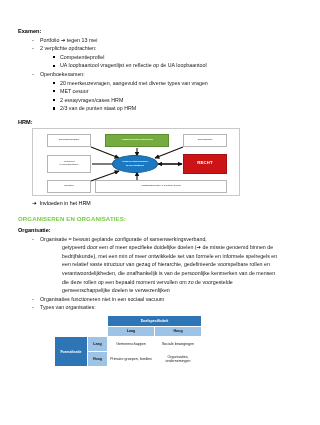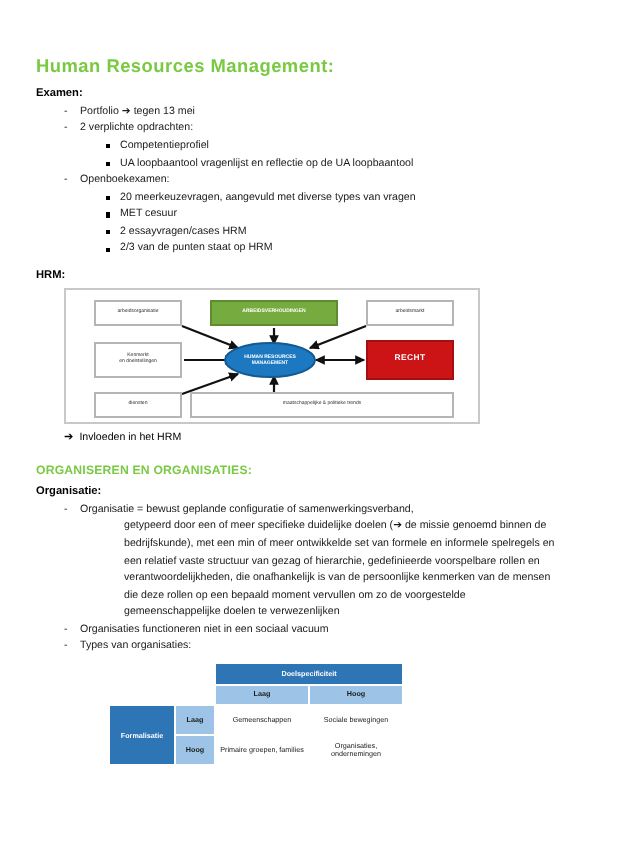--- a/index.html
+++ b/index.html
@@ -229,21 +229,20 @@
   }
   .w-lbl { width: 30px; }
   .w-sub { width: 17px; }
   .w-dat { width: 44px; }
 </style>
 </head>
 <body>
 
 <div class="page">
 
-  <h1 class="doc-title">Human Resources Management:</h1>
 
   <div class="sub-head">Examen:</div>
 
   <ul class="lvl1">
     <li>
       <span>Portfolio ➔ tegen 13 mei</span>
     </li>
     <li>
       <span>2 verplichte opdrachten:</span>
       <ul class="lvl2">

